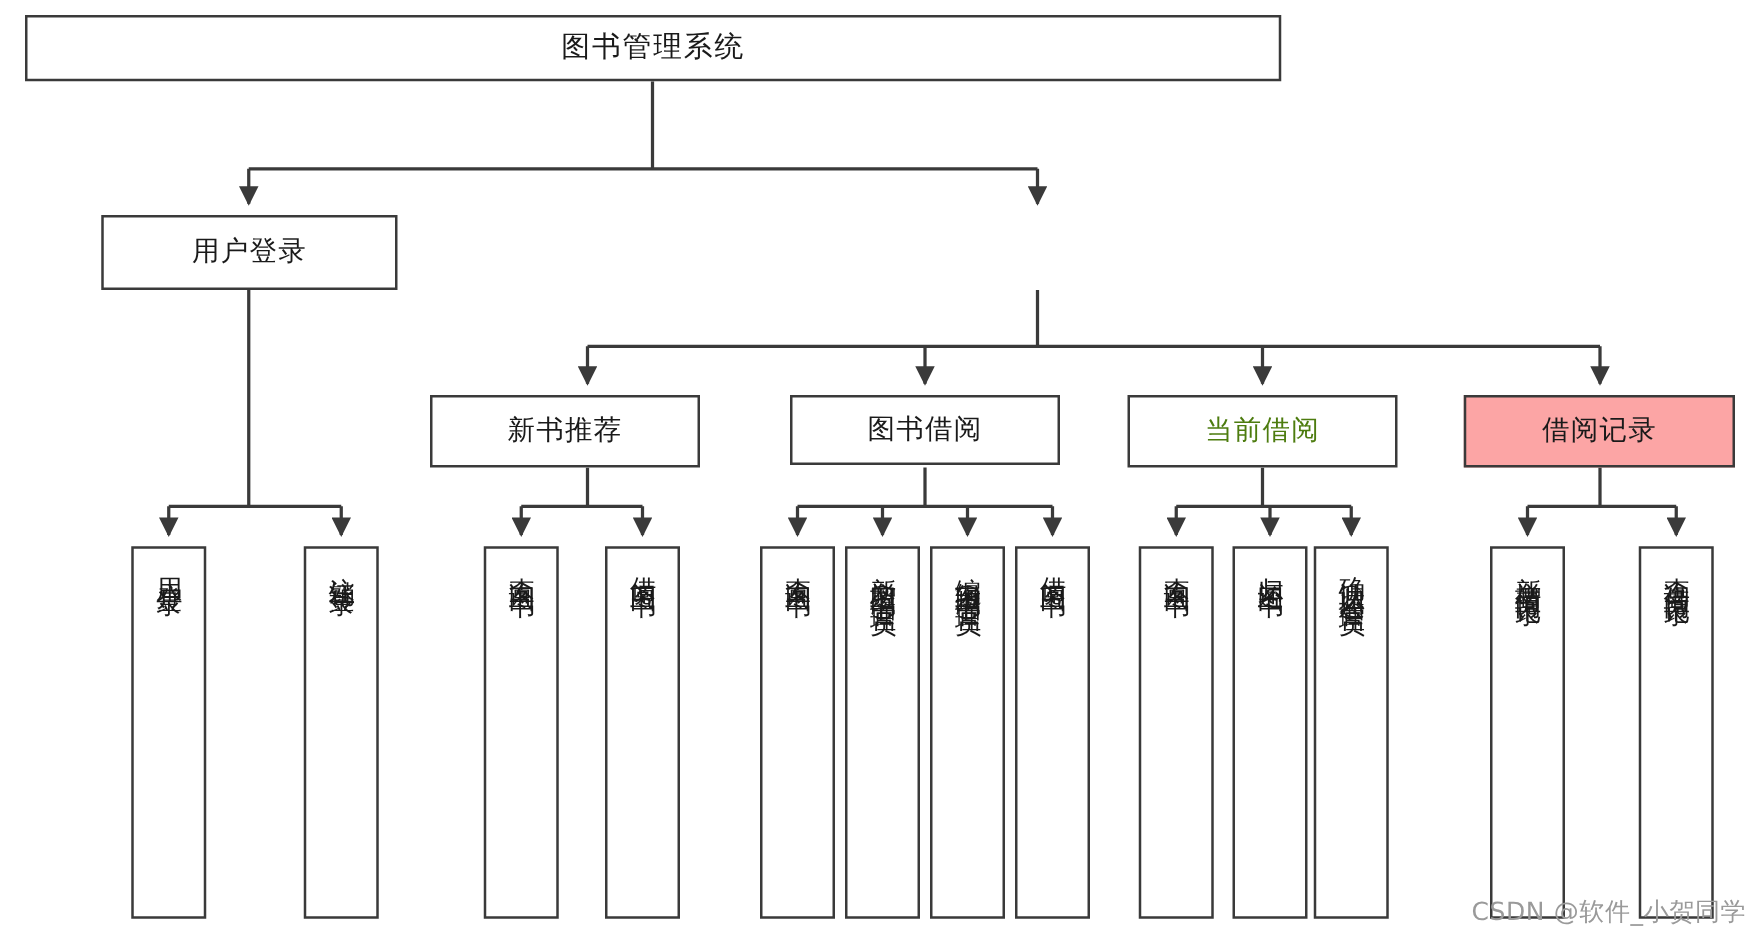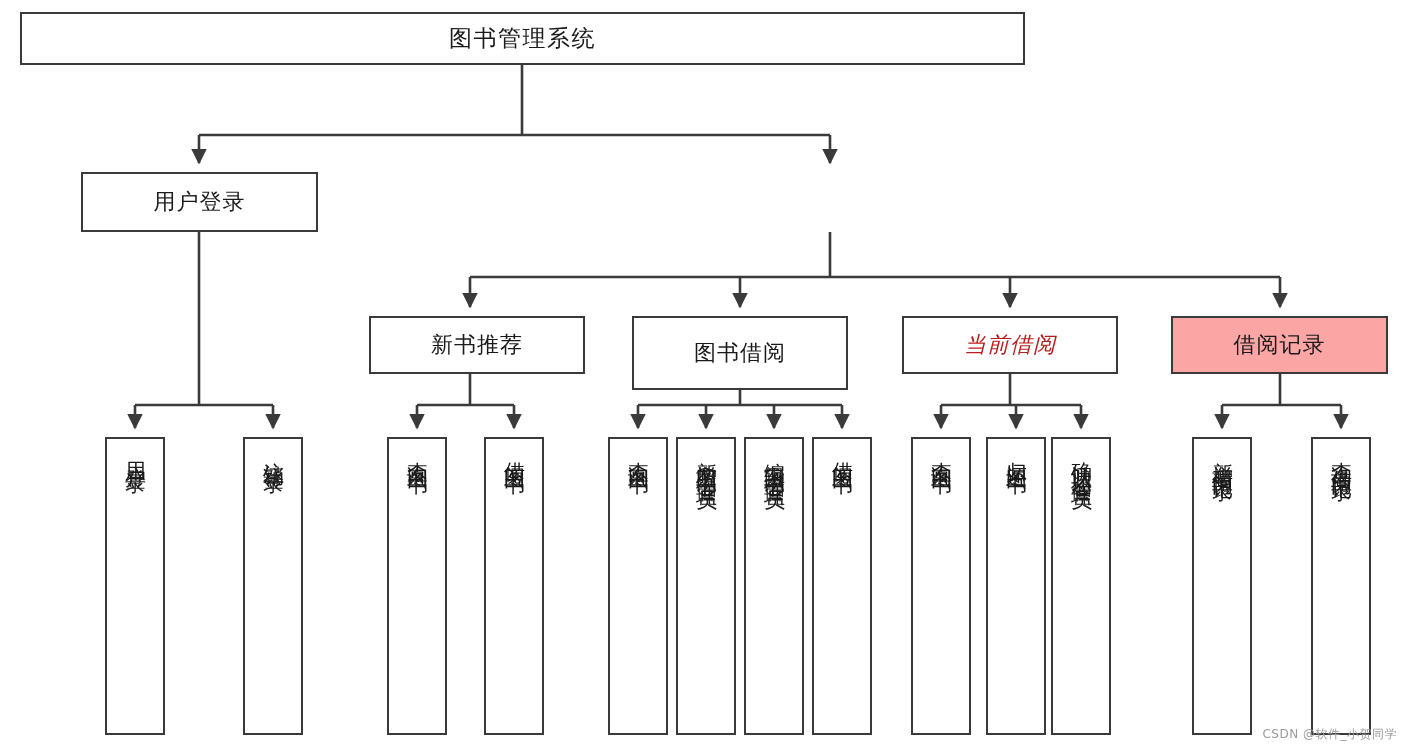--- a/index.html
+++ b/index.html
@@ -59,21 +59,21 @@
     font-size:21px;
     line-height:1;
     letter-spacing:4px;
     white-space:nowrap;
     text-align:left;
   }
   .watermark{
     position:absolute;
     right:8px;
     bottom:4px;
-    font-size:12px;
+    font-size:20px;
     color:#9a9a9a;
     letter-spacing:0.5px;
     white-space:nowrap;
     font-family:"DejaVu Sans","Liberation Sans",sans-serif;
   }
 </style>
 </head>
 <body>
 
 <div id="canvas" style="background: rgb(255, 255, 255);">
@@ -129,27 +129,27 @@
   </svg>
 
   <div class="node root horiz" style="left: 20px; top: 12px; width: 1005px; height: 53px; border-color: rgb(58, 58, 58); background: rgb(255, 255, 255); color: rgb(26, 26, 26);">
     <span class="label">图书管理系统</span>
   </div>
 
   <div class="node horiz" style="left: 81px; top: 172px; width: 237px; height: 60px; border-color: rgb(58, 58, 58); background: rgb(255, 255, 255); color: rgb(26, 26, 26);">
     <span class="label">用户登录</span>
   </div>
 
-  <div class="node horiz" style="left: 369px; top: 316px; width: 216px; height: 58px; border-color: rgb(58, 58, 58); background: rgb(255, 255, 255); color: rgb(26, 26, 26);">
+  <div class="node horiz" style="left: 344px; top: 316px; width: 216px; height: 58px; border-color: rgb(58, 58, 58); background: rgb(255, 255, 255); color: rgb(26, 26, 26);">
     <span class="label">新书推荐</span>
   </div>
-  <div class="node horiz" style="left: 632px; top: 316px; width: 216px; height: 74px; border-color: rgb(58, 58, 58); background: rgb(255, 255, 255); color: rgb(26, 26, 26);">
+  <div class="node horiz" style="left: 632px; top: 316px; width: 216px; height: 56px; border-color: rgb(58, 58, 58); background: rgb(255, 255, 255); color: rgb(26, 26, 26);">
     <span class="label">图书借阅</span>
   </div>
-  <div class="node horiz" style="left: 902px; top: 316px; width: 216px; height: 58px; border-color: rgb(58, 58, 58); background: rgb(255, 255, 255); color: #b91c1c; font-style: italic;">
+  <div class="node horiz" style="left: 902px; top: 316px; width: 216px; height: 58px; border-color: rgb(58, 58, 58); background: rgb(255, 255, 255); color: #4d7c0f;">
     <span class="label">当前借阅</span>
   </div>
   <div class="node horiz" style="left: 1171px; top: 316px; width: 217px; height: 58px; border-color: rgb(58, 58, 58); background: #fca5a5; color: rgb(26, 26, 26);">
     <span class="label">借阅记录</span>
   </div>
 
   <div class="node vert" style="left: 105px; top: 437px; width: 60px; height: 298px; border-color: rgb(58, 58, 58); background: rgb(255, 255, 255); color: rgb(26, 26, 26);">
     <span class="label">用户登录</span>
   </div>
   <div class="node vert" style="left: 243px; top: 437px; width: 60px; height: 298px; border-color: rgb(58, 58, 58); background: rgb(255, 255, 255); color: rgb(26, 26, 26);">

